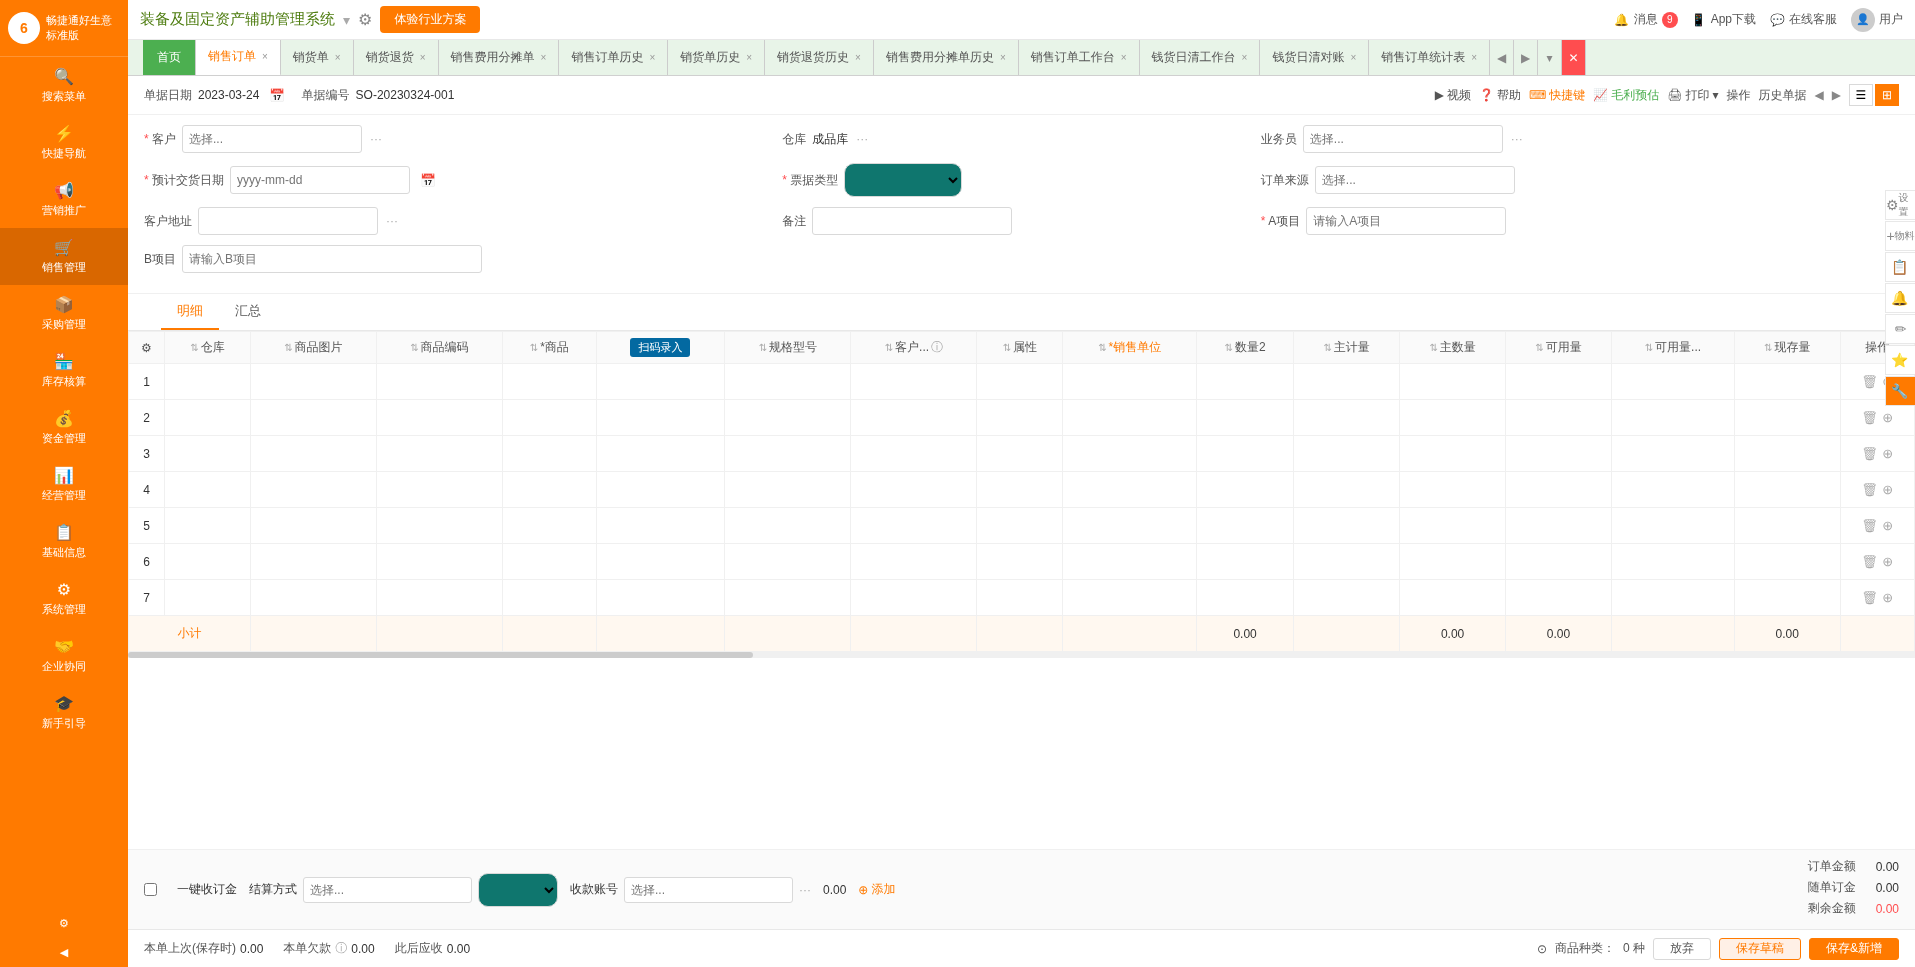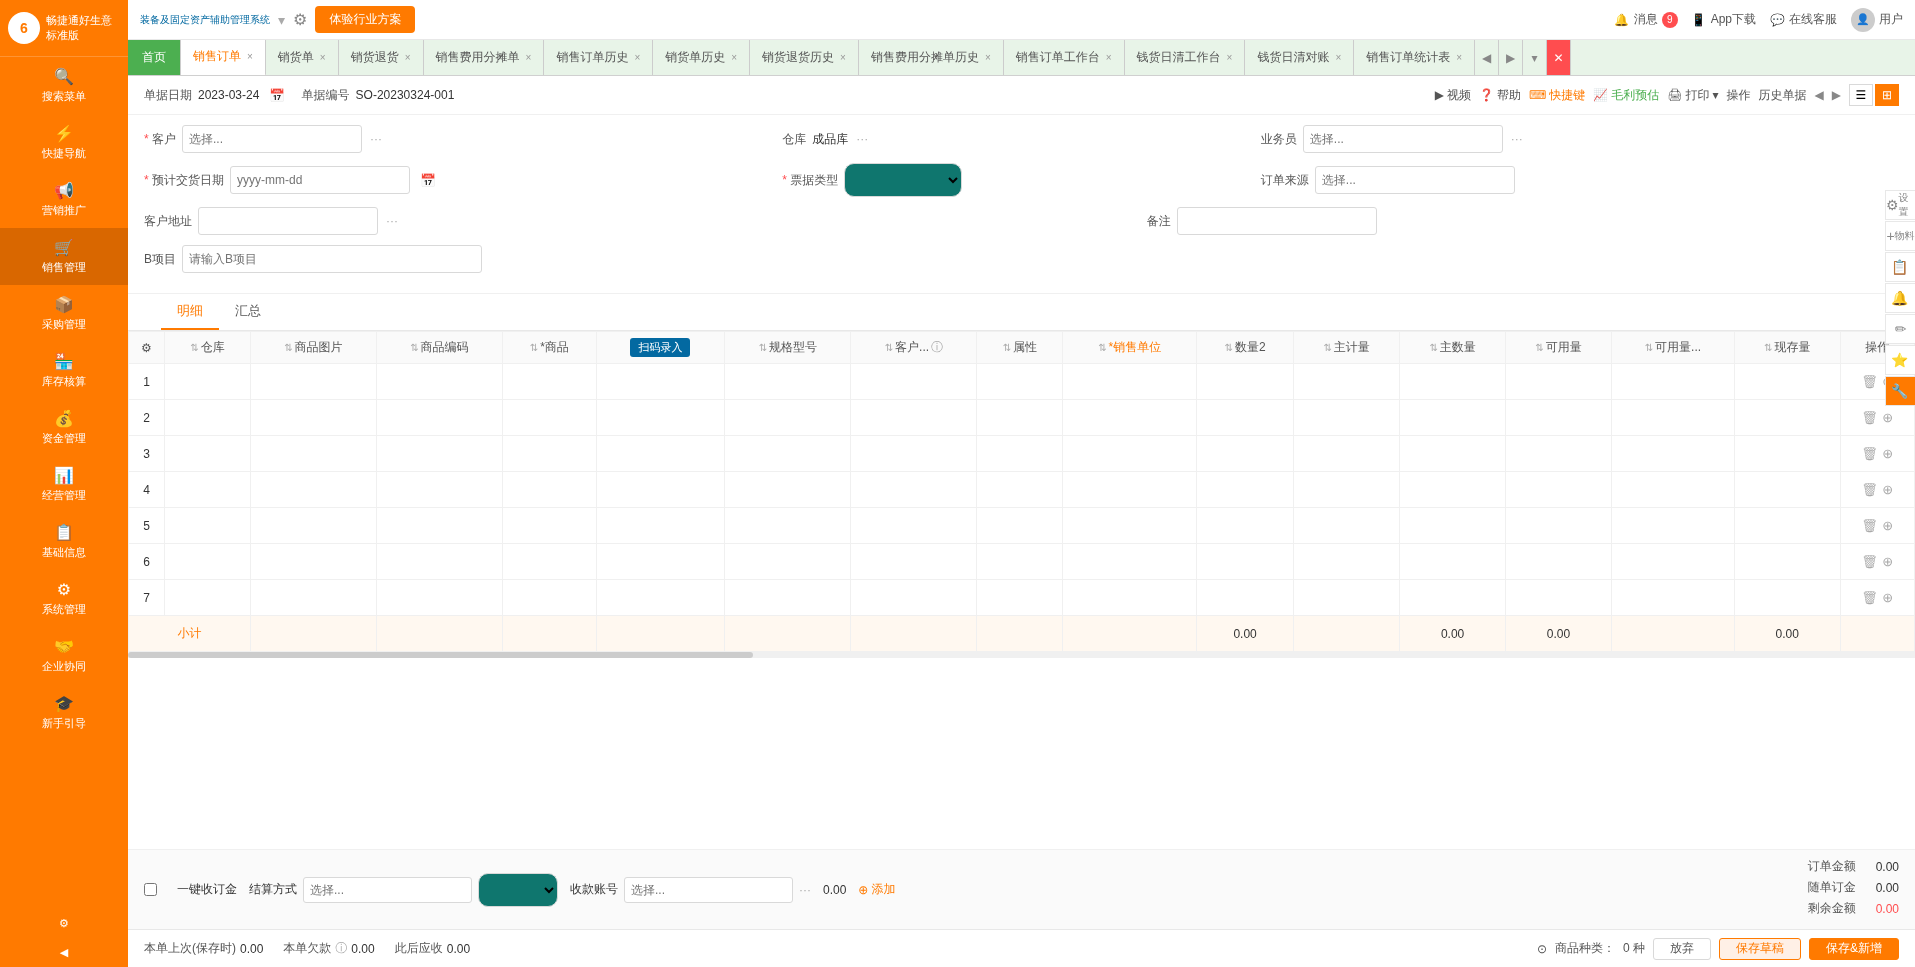--- a/index.html
+++ b/index.html
@@ -14,21 +14,21 @@
     .sidebar-item.active { background: rgba(0,0,0,0.15); }
     .sidebar-item-icon { font-size: 16px; }
     .sidebar-bottom { margin-top: auto; width: 100%; display: flex; flex-direction: column; align-items: center; }
     .sidebar-bottom-item { width: 100%; padding: 8px 6px; display: flex; flex-direction: column; align-items: center; gap: 3px; cursor: pointer; color: #fff; font-size: 11px; }
 
     
     .main { flex: 1; display: flex; flex-direction: column; overflow: hidden; }
 
     
     .topbar { height: 40px; background: #fff; display: flex; align-items: center; padding: 0 12px; border-bottom: 1px solid #e8e8e8; gap: 8px; flex-shrink: 0; }
-    .topbar-title-text { font-size: 10px; color: #0369a1; }
+    .topbar-title-text { font-size: 15px; color: #4d7c0f; }
     .topbar-settings { color: #888; cursor: pointer; font-size: 16px; }
     .topbar-plan-btn { background: #ff7a00; color: #fff; border: none; padding: 5px 14px; border-radius: 4px; cursor: pointer; font-size: 12px; }
     .topbar-right { display: flex; align-items: center; gap: 14px; }
     .topbar-right-item { display: flex; align-items: center; gap: 4px; color: #555; cursor: pointer; font-size: 12px; }
     .badge { background: #ff4d4f; color: #fff; border-radius: 10px; font-size: 10px; padding: 0 4px; min-width: 16px; height: 16px; display: flex; align-items: center; justify-content: center; }
     .user-avatar { width: 24px; height: 24px; border-radius: 50%; background: #ccc; display: flex; align-items: center; justify-content: center; color: #666; font-size: 11px; }
 
     
     .tabbar { height: 36px; background: #e8f4e8; display: flex; align-items: center; padding: 0 0; overflow: hidden; flex-shrink: 0; border-bottom: 1px solid #d0d0d0; }
     .tab-item { height: 36px; padding: 0 12px; display: flex; align-items: center; gap: 4px; cursor: pointer; font-size: 12px; color: #555; border-right: 1px solid #ccc; white-space: nowrap; background: #e8f4e8; }
@@ -215,21 +215,21 @@
         <span>在线客服</span>
       </div>
       <div class="topbar-right-item">
         <div class="user-avatar">👤</div>
         <span>用户</span>
       </div>
     </div>
   </div>
 
   <div class="tabbar">
-    <div class="tab-item" style="background:#4caf50;color:#fff;padding:0 14px;">
+    <div class="tab-item" style="background:#4caf50;color:#fff;padding:0 14px;margin-left:15px;">
       <span>首页</span>
     </div>
     <div class="tab-item active">
       <span>销售订单</span>
       <span class="tab-close">×</span>
     </div>
     <div class="tab-item">
       <span>销货单</span>
       <span class="tab-close">×</span>
     </div>
@@ -399,20 +399,24 @@
       <div class="form-row">
         <div class="form-group" style="flex:2;">
           <span class="form-group-label">客户地址</span>
           <input class="form-input" placeholder="" style="width: 180px;">
           <span class="form-dots">···</span>
         </div>
         <div class="form-group" style="flex:1.5;">
           <span class="form-group-label">备注</span>
           <input class="form-input" placeholder="" style="width: 200px;">
         </div>
+        <div class="form-group" style="flex:2;">
+          <span class="form-group-label required">A项目</span>
+          <input class="form-input" style="width: 200px;" placeholder="请输入A项目">
+        </div>
       </div>
 
       <div class="form-row">
         <div class="form-group">
           <span class="form-group-label">B项目</span>
           <input class="form-input" style="width: 300px;" placeholder="请输入B项目">
         </div>
       </div>
     </div>
 

